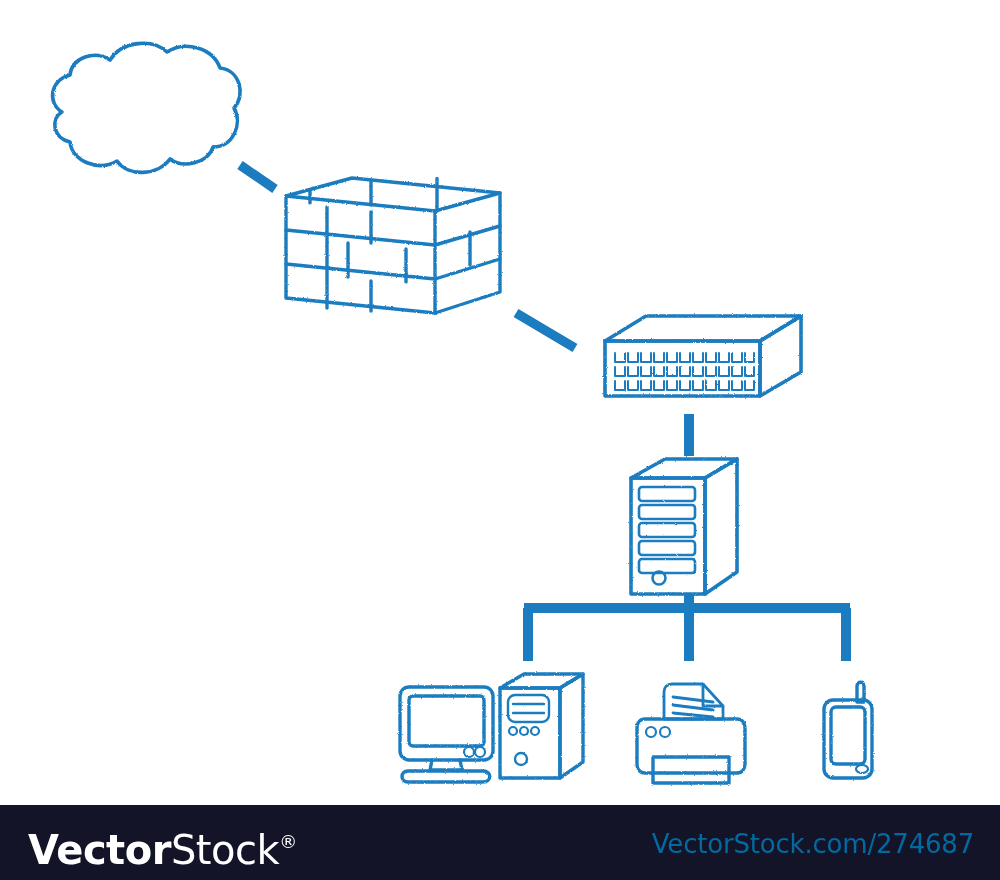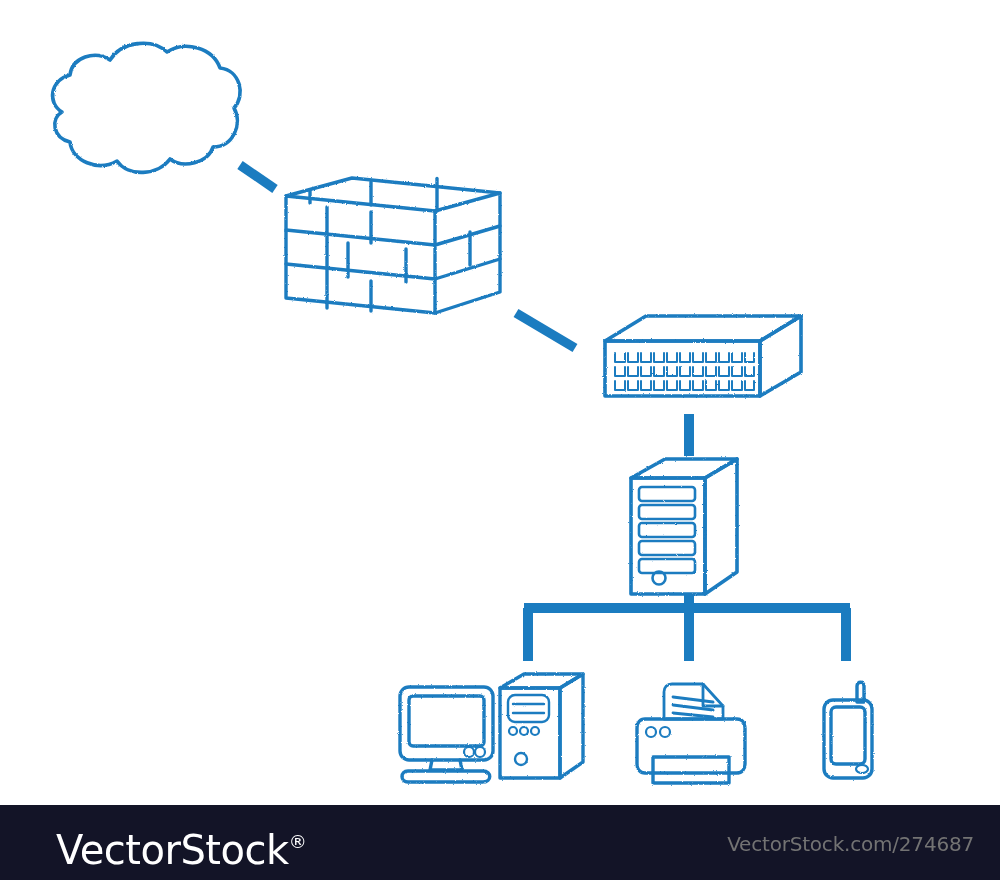--- a/index.html
+++ b/index.html
@@ -38,34 +38,34 @@
     position: absolute;
     left: 28px;
     top: 818px;
     font-size: 40px;
     line-height: 48px;
     color: #ffffff;
     letter-spacing: -0.5px;
     white-space: nowrap;
     font-family: "DejaVu Sans", sans-serif;
   }
-  .brand-logo .b-light { font-weight: 400; margin-left: 28px; }
+  .brand-logo .b-light { font-weight: 700; }
   .brand-logo .b-bold { font-weight: 400; }
   .brand-logo .b-reg {
     font-size: 18px;
     vertical-align: 16px;
     font-weight: 400;
   }
   .site-url {
     position: absolute;
     right: 26px;
     top: 828px;
-    font-size: 20px;
+    font-size: 26px;
     line-height: 32px;
-    color: #737373;
+    color: #0369a1;
     white-space: nowrap;
     font-family: "DejaVu Sans", sans-serif;
     letter-spacing: -0.2px;
   }
 </style>
 </head>
 <body>
 
 <div id="canvas">
 

